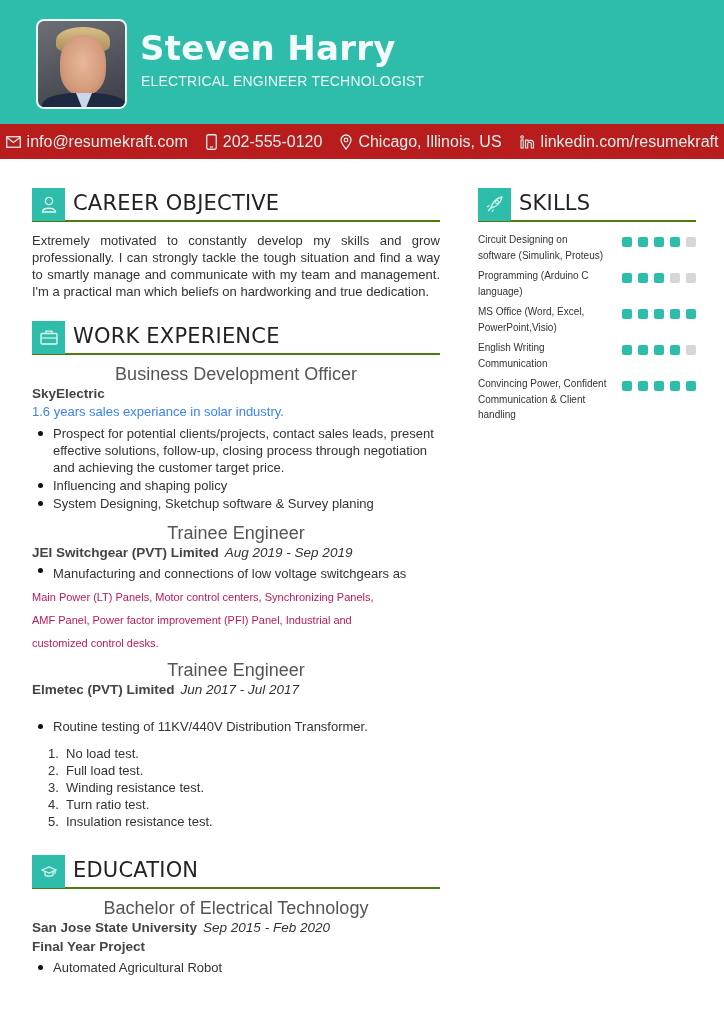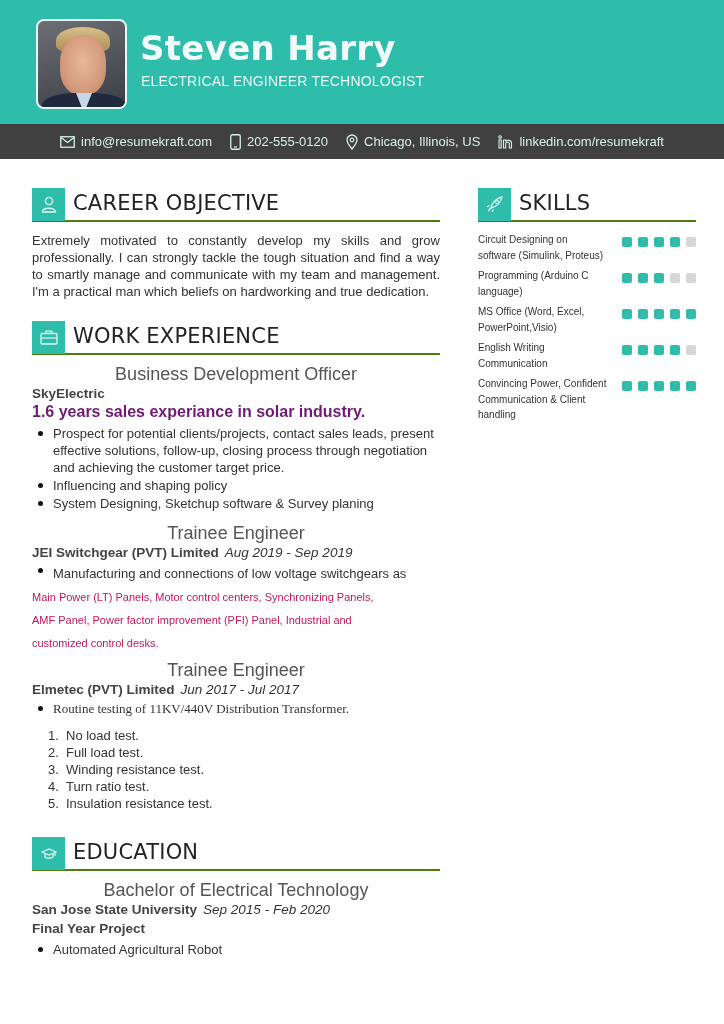--- a/index.html
+++ b/index.html
@@ -9,38 +9,38 @@
   .header { position: absolute; left: 0; top: 0; width: 724px; height: 124px; background: #2ebdaa; }
   .photo { position: absolute; left: 36px; top: 19px; width: 91px; height: 90px; border: 2px solid #e8f7f4; border-radius: 8px; overflow: hidden; background: linear-gradient(160deg,#6d6f75 0%,#4e5258 60%,#3b3f45 100%); }
   .photo .face { position: absolute; left: 22px; top: 14px; width: 46px; height: 60px; border-radius: 45% 45% 42% 42%; background: radial-gradient(ellipse at 50% 45%, #e8b79a 0%, #d49c7c 60%, #b57d60 100%); }
   .photo .hair { position: absolute; left: 18px; top: 6px; width: 54px; height: 26px; border-radius: 50% 50% 30% 30%; background: linear-gradient(180deg,#d9c08a,#a98a55); }
   .photo .suit { position: absolute; left: 4px; top: 72px; width: 84px; height: 30px; border-radius: 40% 40% 0 0; background: #1f2a40; }
   .photo .shirt { position: absolute; left: 38px; top: 72px; width: 16px; height: 20px; background: #c9d6ea; clip-path: polygon(0 0,100% 0,50% 100%); }
 
   .name { position: absolute; left: 140px; top: 28px; font-size: 34px; font-weight: 600; color: #f2fbf9; letter-spacing: 0.3px; font-family: "DejaVu Sans", sans-serif; }
   .role { position: absolute; left: 141px; top: 73px; font-size: 14px; color: #eaf8f5; letter-spacing: 0.2px; }
 
-  .contact-bar { position: absolute; left: 0; top: 124px; width: 724px; height: 35px; background: #404040; display: flex; align-items: center; justify-content: center; gap: 18px; color: #d6efe9; font-size: 13px; }
+  .contact-bar { position: absolute; left: 0; top: 124px; width: 724px; height: 35px; background: #b91c1c; display: flex; align-items: center; justify-content: center; gap: 18px; color: #d6efe9; font-size: 16px; }
   .contact-item { display: flex; align-items: center; gap: 6px; }
   .contact-item svg { display: block; }
 
   .col-left { position: absolute; left: 32px; top: 188px; width: 408px; }
   .col-right { position: absolute; left: 478px; top: 188px; width: 218px; }
 
   .sec-head { position: relative; height: 34px; border-bottom: 2px solid #4d7c0f; margin-bottom: 10px; }
   .sec-icon { position: absolute; left: 0; top: 0; width: 33px; height: 33px; background: #2ebdaa; display: flex; align-items: center; justify-content: center; }
   .sec-title { position: absolute; left: 41px; top: 3px; font-size: 21px; font-weight: 500; color: #222; font-family: "DejaVu Sans", sans-serif; letter-spacing: 0.2px; }
 
   .para { font-size: 13px; line-height: 17px; color: #333; text-align: justify; }
 
   .job { margin-top: 0; }
   .job-title { font-size: 18px; font-weight: normal; color: #555; line-height: 19px; text-align: center; }
   .job-company { font-size: 13.5px; font-weight: bold; color: #444; line-height: 19px; }
   .job-dates { font-style: italic; font-weight: normal; color: #333; margin-left: 6px; font-size: 13.5px; }
-  .job-note { font-size: 16px; color: #701a75; line-height: 18px; font-weight: bold; }
+  .job-note { font-size: 13px; color: #3b82f6; line-height: 18px; }
   ul.bullets { list-style: none; margin-top: 3px; }
   ul.bullets li { position: relative; padding-left: 21px; font-size: 13px; line-height: 17px; color: #333; margin-bottom: 1px; }
   ul.bullets li::before { content: ""; position: absolute; left: 6px; top: 6px; width: 5px; height: 5px; border-radius: 50%; background: #111; }
   .wide-text { font-size: 11px; line-height: 23px; color: #be185d; }
   ol.steps { list-style: none; margin-top: 10px; padding-left: 16px; }
   ol.steps li { font-size: 13px; line-height: 17px; color: #333; }
   ol.steps li span.num { display: inline-block; width: 18px; }
 
   .skill { display: flex; justify-content: space-between; margin-bottom: 5px; }
   .skill-name { width: 130px; font-size: 10px; line-height: 15.5px; color: #333; }
@@ -143,21 +143,21 @@
       <div class="wide-text">Main Power (LT) Panels, Motor control centers, Synchronizing Panels,</div>
       <div class="wide-text">AMF Panel, Power factor improvement (PFI) Panel, Industrial and</div>
       <div class="wide-text">customized control desks.</div>
     </div>
 
     <div class="job" style="margin-top:6px;">
       <div class="job-title">Trainee Engineer</div>
       <div class="job-company">
         <span>Elmetec (PVT) Limited</span><span class="job-dates">Jun 2017 - Jul 2017</span>
       </div>
-      <ul class="bullets" style="margin-top:1px;font-family:Liberation Serif, serif;">
+      <ul class="bullets" style="margin-top:19px;">
         <li>Routine testing of 11KV/440V Distribution Transformer.</li>
       </ul>
       <ol class="steps">
         <li><span class="num">1.</span><span>No load test.</span></li>
         <li><span class="num">2.</span><span>Full load test.</span></li>
         <li><span class="num">3.</span><span>Winding resistance test.</span></li>
         <li><span class="num">4.</span><span>Turn ratio test.</span></li>
         <li><span class="num">5.</span><span>Insulation resistance test.</span></li>
       </ol>
     </div>

